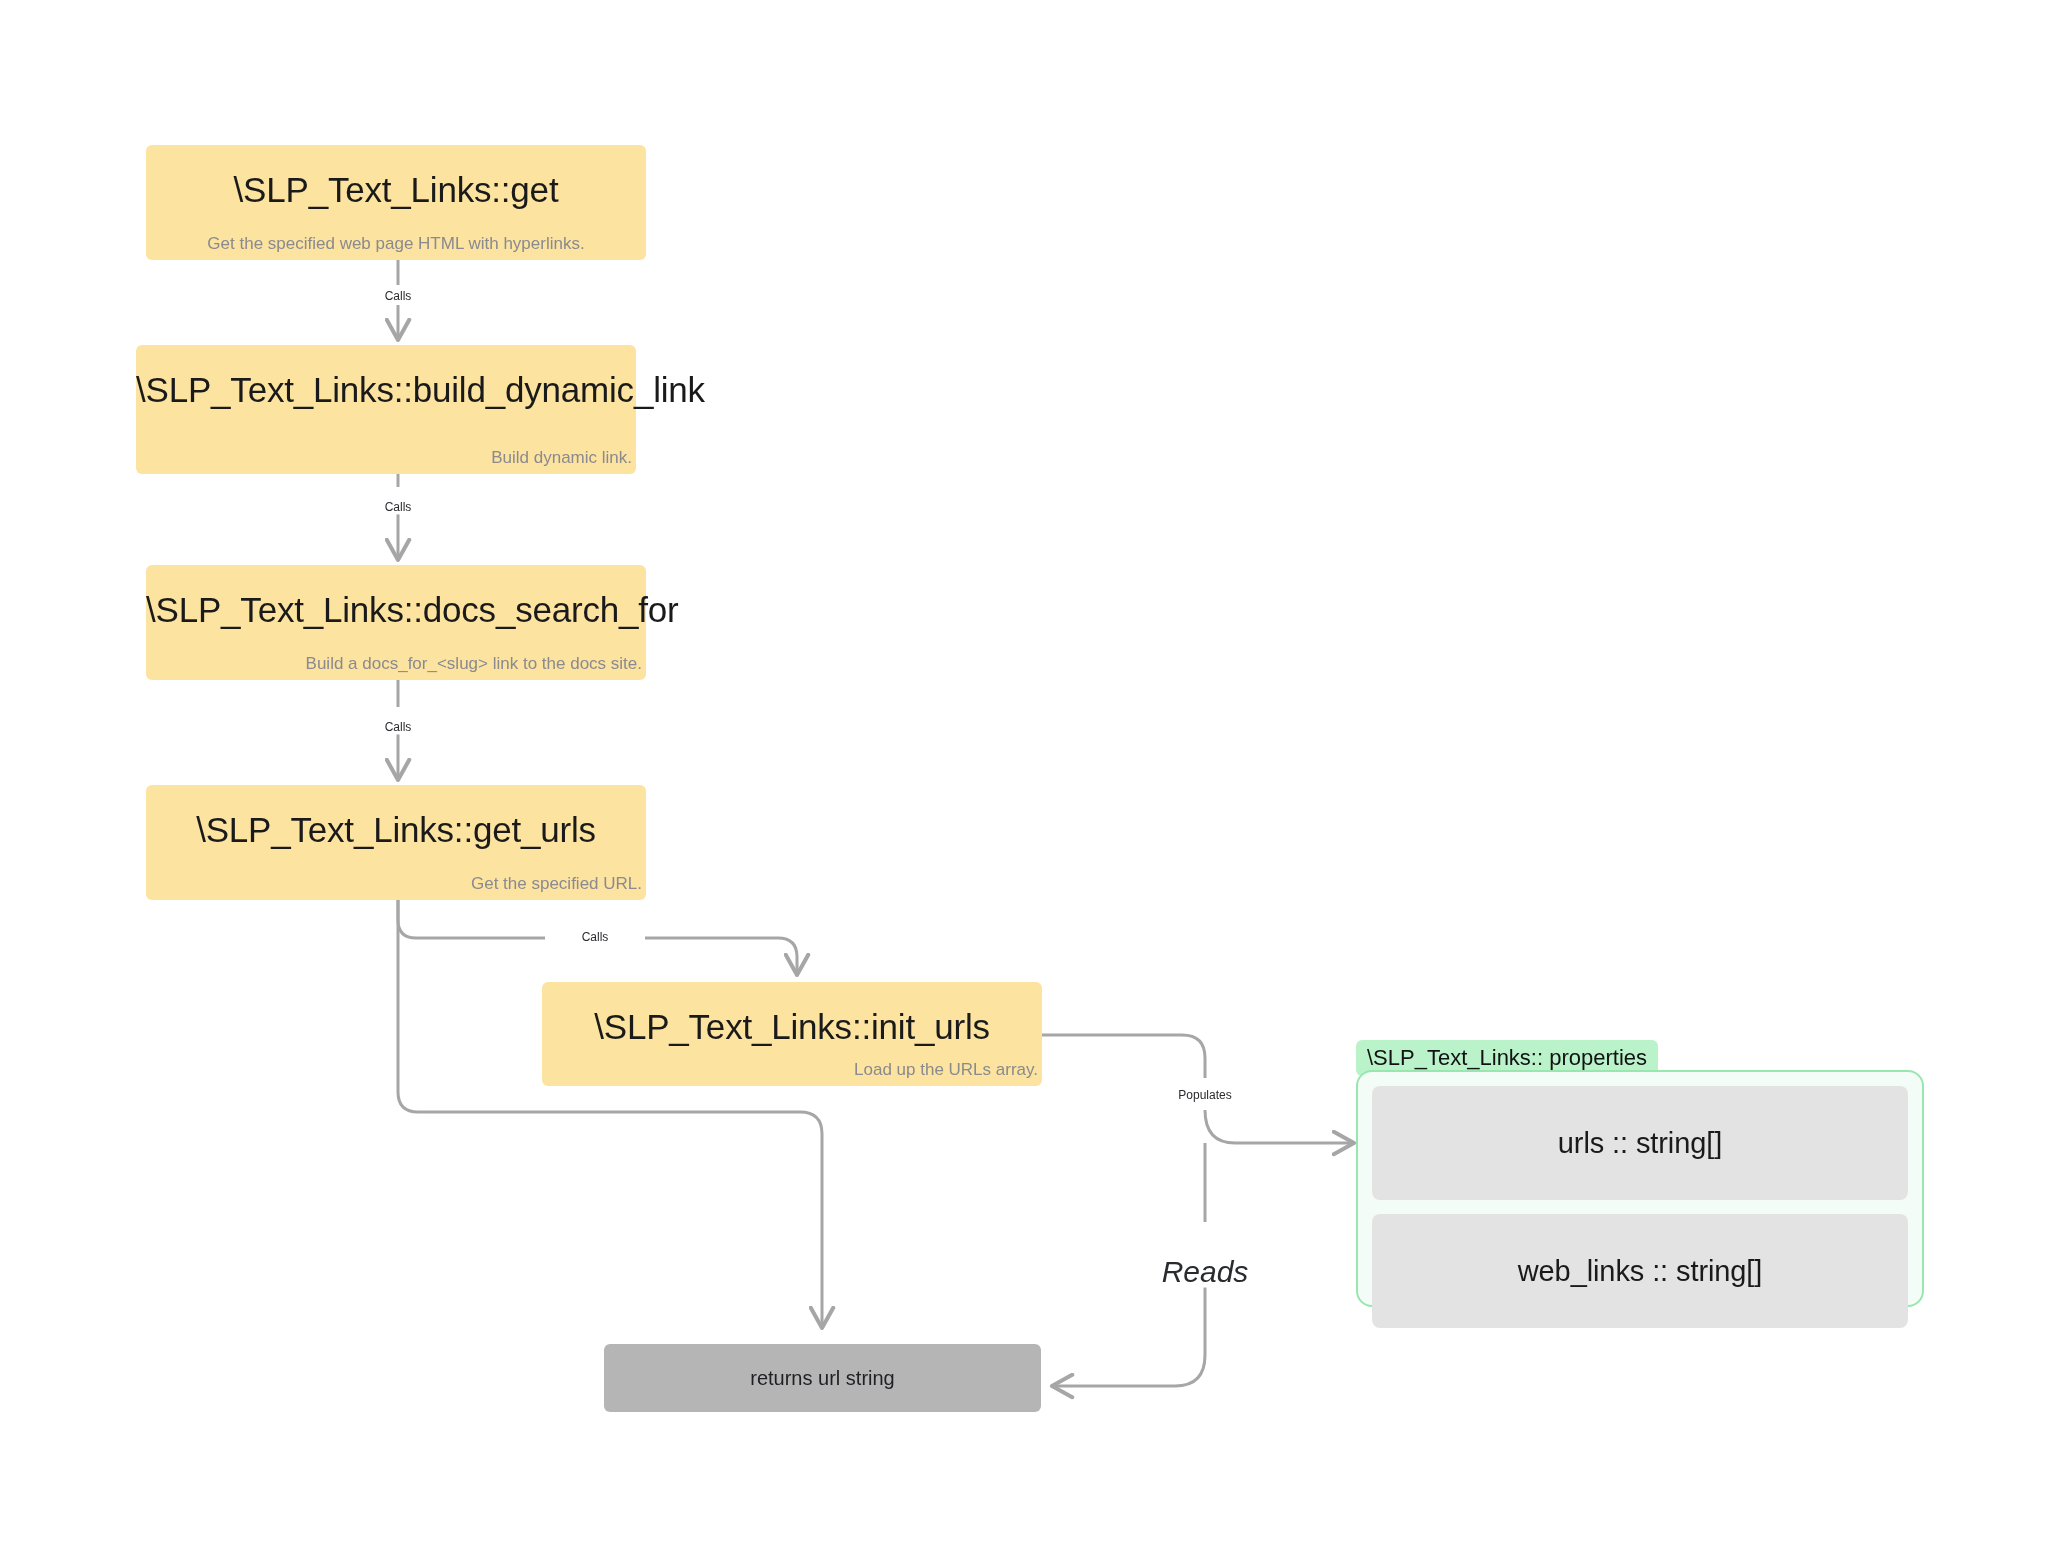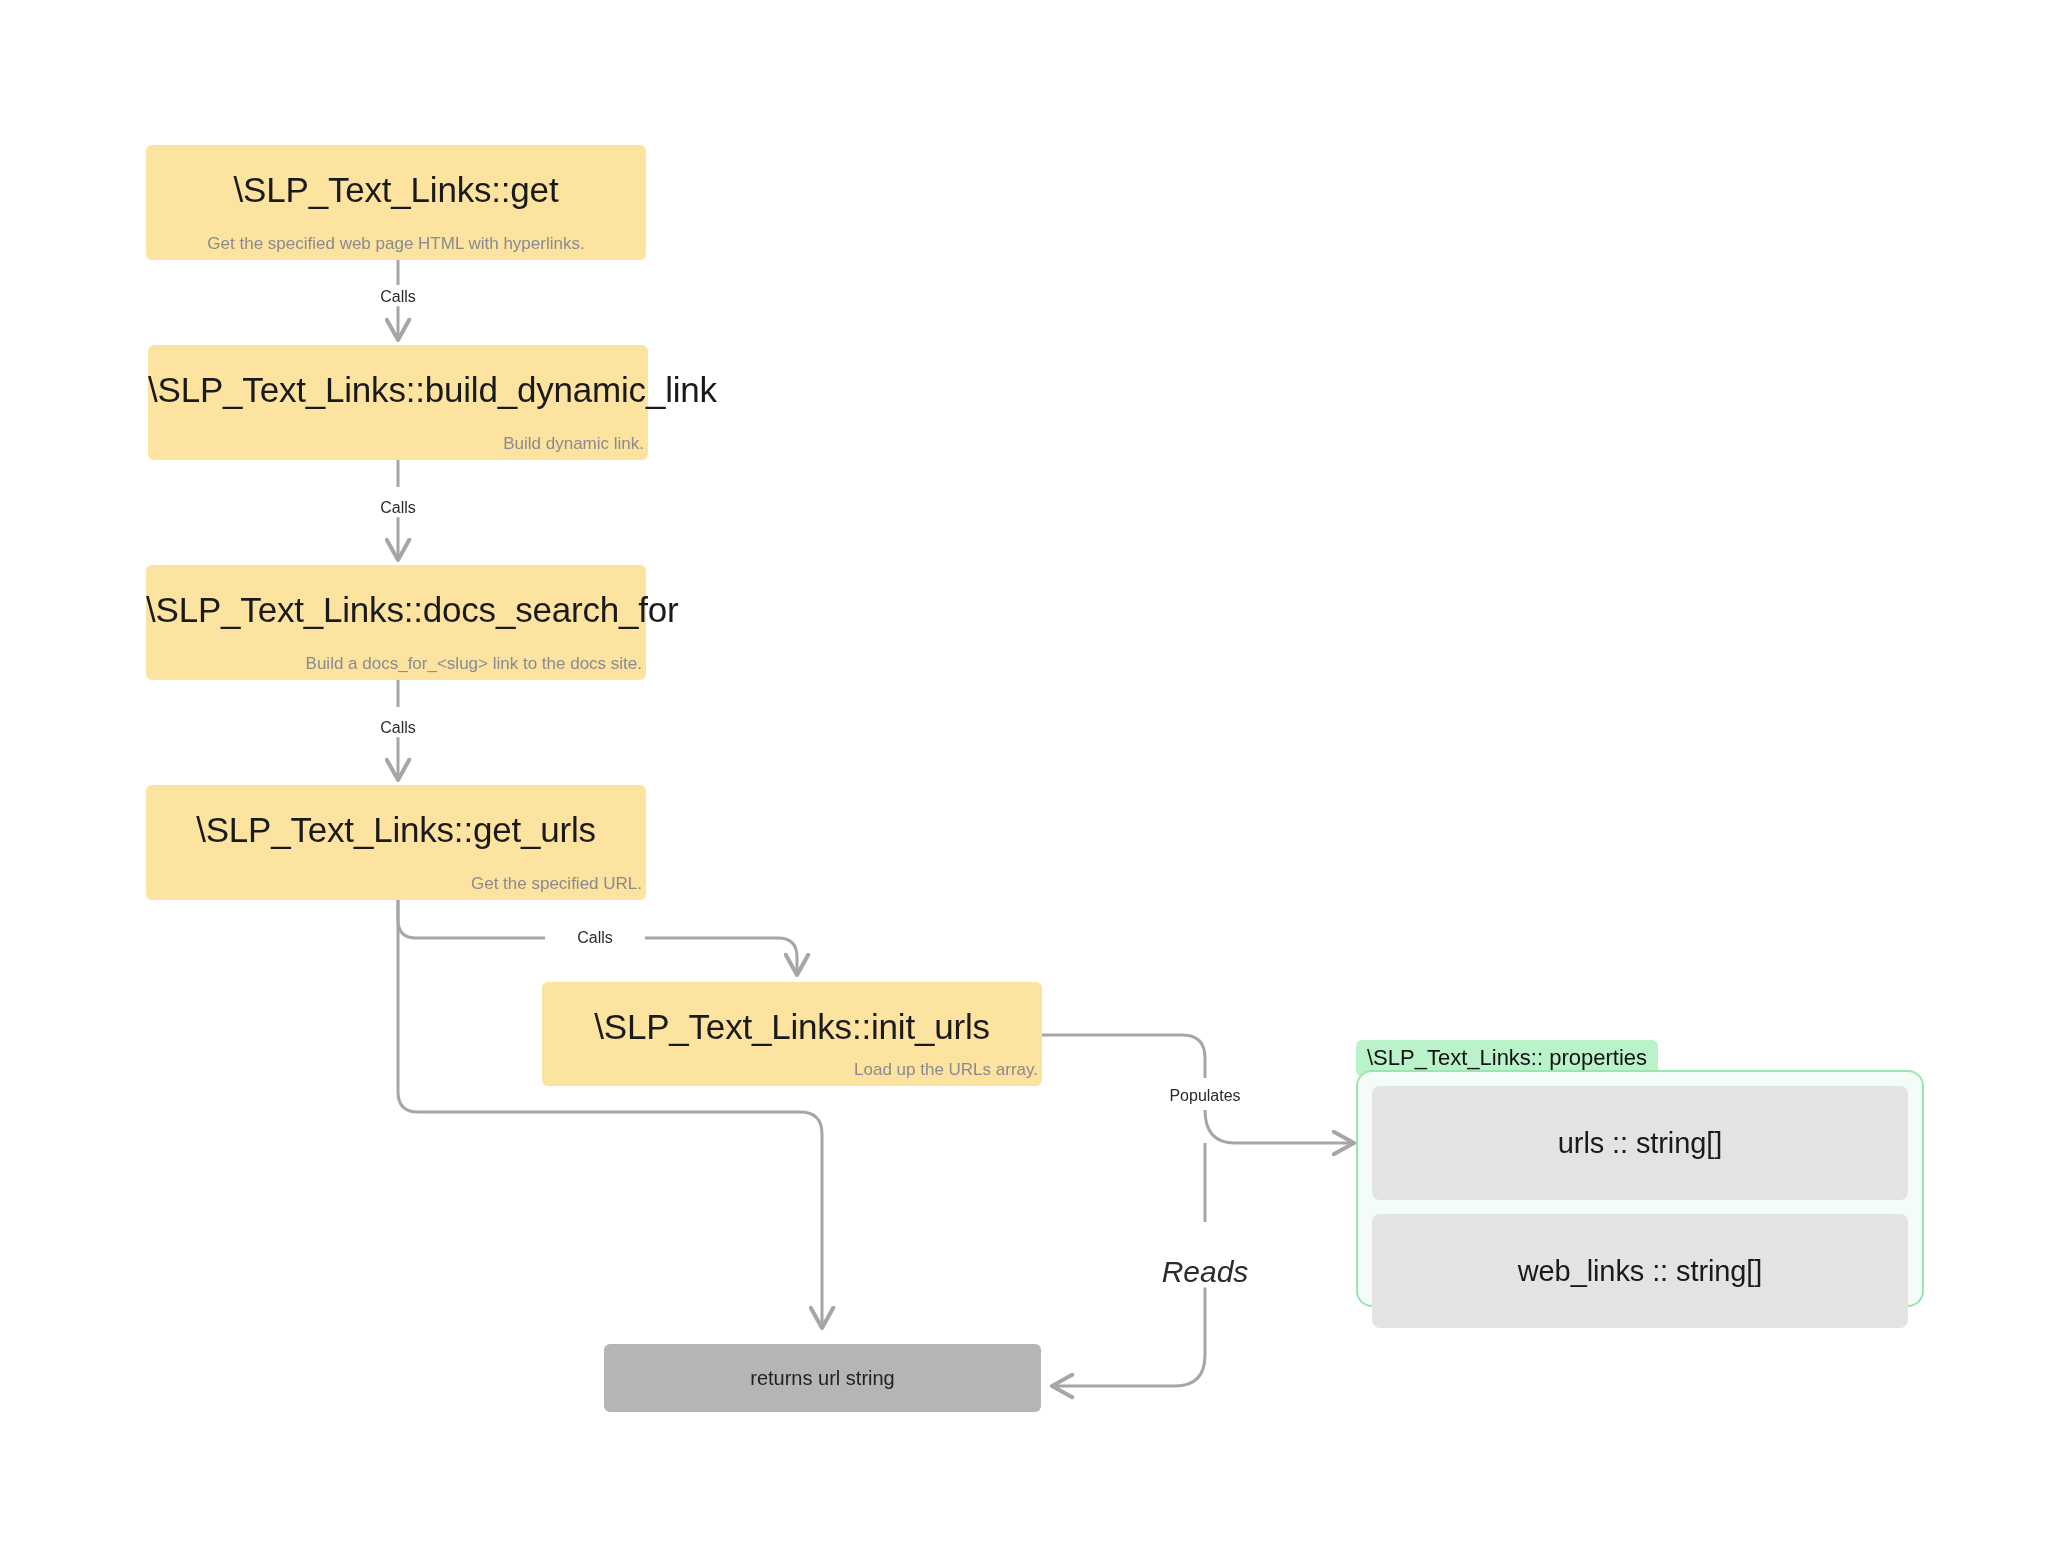--- a/index.html
+++ b/index.html
@@ -110,21 +110,21 @@
     font-size: 29px;
     color: #1a1a1a;
     white-space: nowrap;
     letter-spacing: -0.1px;
   }
 
   
   .edge-label {
     position: absolute;
     background: #ffffff;
-    font-size: 16px;
+    font-size: 12px;
     color: #2a2b2e;
     white-space: nowrap;
     padding: 0 5px;
     line-height: 1.1;
     transform: translate(-50%, -50%);
     text-align: center;
   }
   .edge-label.big {
     font-size: 30px;
   }
@@ -181,21 +181,21 @@
   <div class="edge-label" style="left:398px; top:728px;">Calls</div>
   <div class="edge-label" style="left:595px; top:938px;">Calls</div>
   <div class="edge-label" style="left:1205px; top:1096px;">Populates</div>
   <div class="edge-label big" style="left:1205px; top:1271px;font-style:italic;">Reads</div>
 
   <div class="method-node" style="left:146px; top:145px; width:500px; height:115px;">
     <div class="method-title">\SLP_Text_Links::get</div>
     <div class="method-desc center">Get the specified web page HTML with  hyperlinks.</div>
   </div>
 
-  <div class="method-node" style="left:148px; top:345px; width:500px; height:115px;">
+  <div class="method-node" style="left:136px; top:345px; width:500px; height:129px;">
     <div class="method-title">\SLP_Text_Links::build_dynamic_link</div>
     <div class="method-desc">Build dynamic link.</div>
   </div>
 
   <div class="method-node" style="left:146px; top:785px; width:500px; height:115px;">
     <div class="method-title">\SLP_Text_Links::get_urls</div>
     <div class="method-desc">Get the specified URL.</div>
   </div>
 
   <div class="method-node" style="left:146px; top:565px; width:500px; height:115px;">

